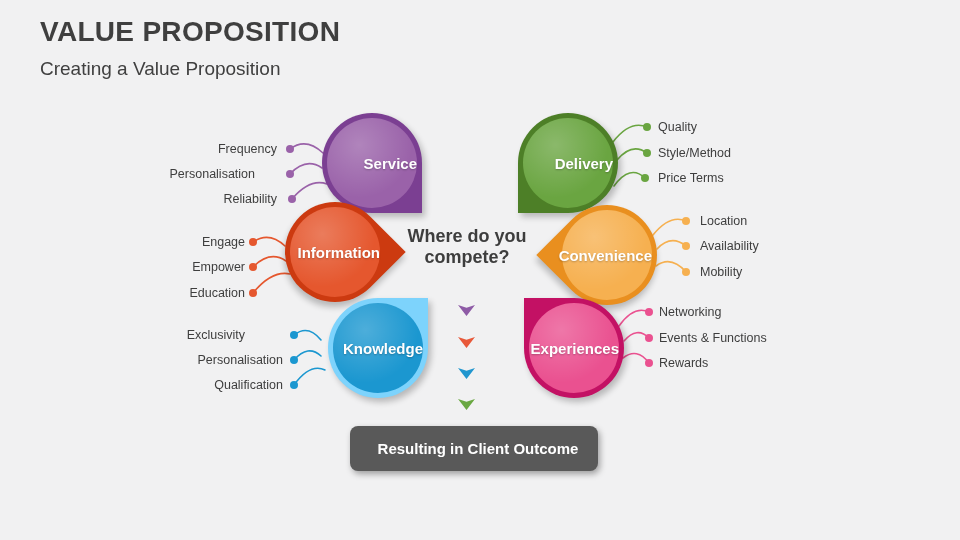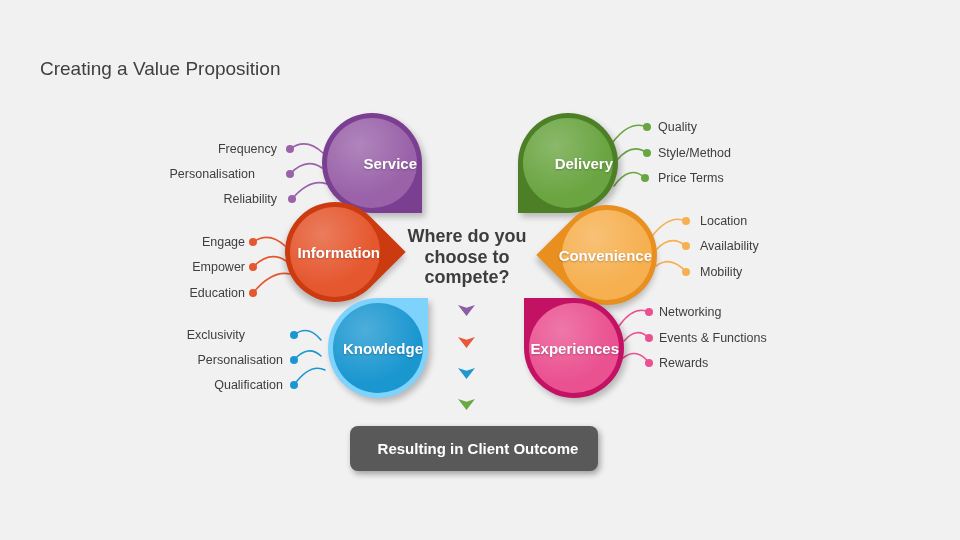--- a/index.html
+++ b/index.html
@@ -60,20 +60,21 @@
     border-radius: 8px; display: flex; align-items: center; justify-content: center;
     color: #ffffff; font-weight: bold; font-size: 15px;
     box-shadow: 2px 3px 6px rgba(0,0,0,0.35);
   }
 </style>
 </head>
 <body>
 
 <div class="slide" style="background: rgb(241, 241, 242);">
 
+  <div class="title" style="color: rgb(63, 63, 63);">VALUE PROPOSITION</div>
   <div class="subtitle">Creating a Value Proposition</div>
 
   <svg class="connectors" width="960" height="540" viewBox="0 0 960 540">
     <g style="color: rgb(154, 98, 169);">
       <path d="M323,153 Q306,137 290,149"></path>
       <path d="M322,168 Q306,157 290,174"></path>
       <path d="M327,184 Q310,178 292,199"></path>
       <circle cx="290" cy="149" r="4"></circle>
       <circle cx="290" cy="174" r="4"></circle>
       <circle cx="292" cy="199" r="4"></circle>
@@ -170,21 +171,20 @@
   <span class="side-label left" style="right:715px; top:327px;">Exclusivity</span>
   <span class="side-label left" style="right:677px; top:352px;">Personalisation</span>
   <span class="side-label left" style="right:677px; top:377px;">Qualification</span>
 
   <span class="side-label" style="left:659px; top:304px;">Networking</span>
   <span class="side-label" style="left:659px; top:330px;">Events &amp; Functions</span>
   <span class="side-label" style="left:659px; top:355px;">Rewards</span>
 
   <div class="question">
     <div>Where do you</div>
-    <div>choose to</div>
     <div>compete?</div>
   </div>
 
   <div class="tri" style="top: 305px; background: rgb(142, 91, 166);"></div>
   <div class="tri" style="top: 337px; background: rgb(232, 89, 58);"></div>
   <div class="tri" style="top: 368px; background: rgb(33, 150, 207);"></div>
   <div class="tri" style="top: 399px; background: rgb(106, 168, 66);"></div>
 
   <div class="outcome" style="background: rgb(89, 89, 89); padding-left: 8px;">
     <span>Resulting in Client Outcome</span>

